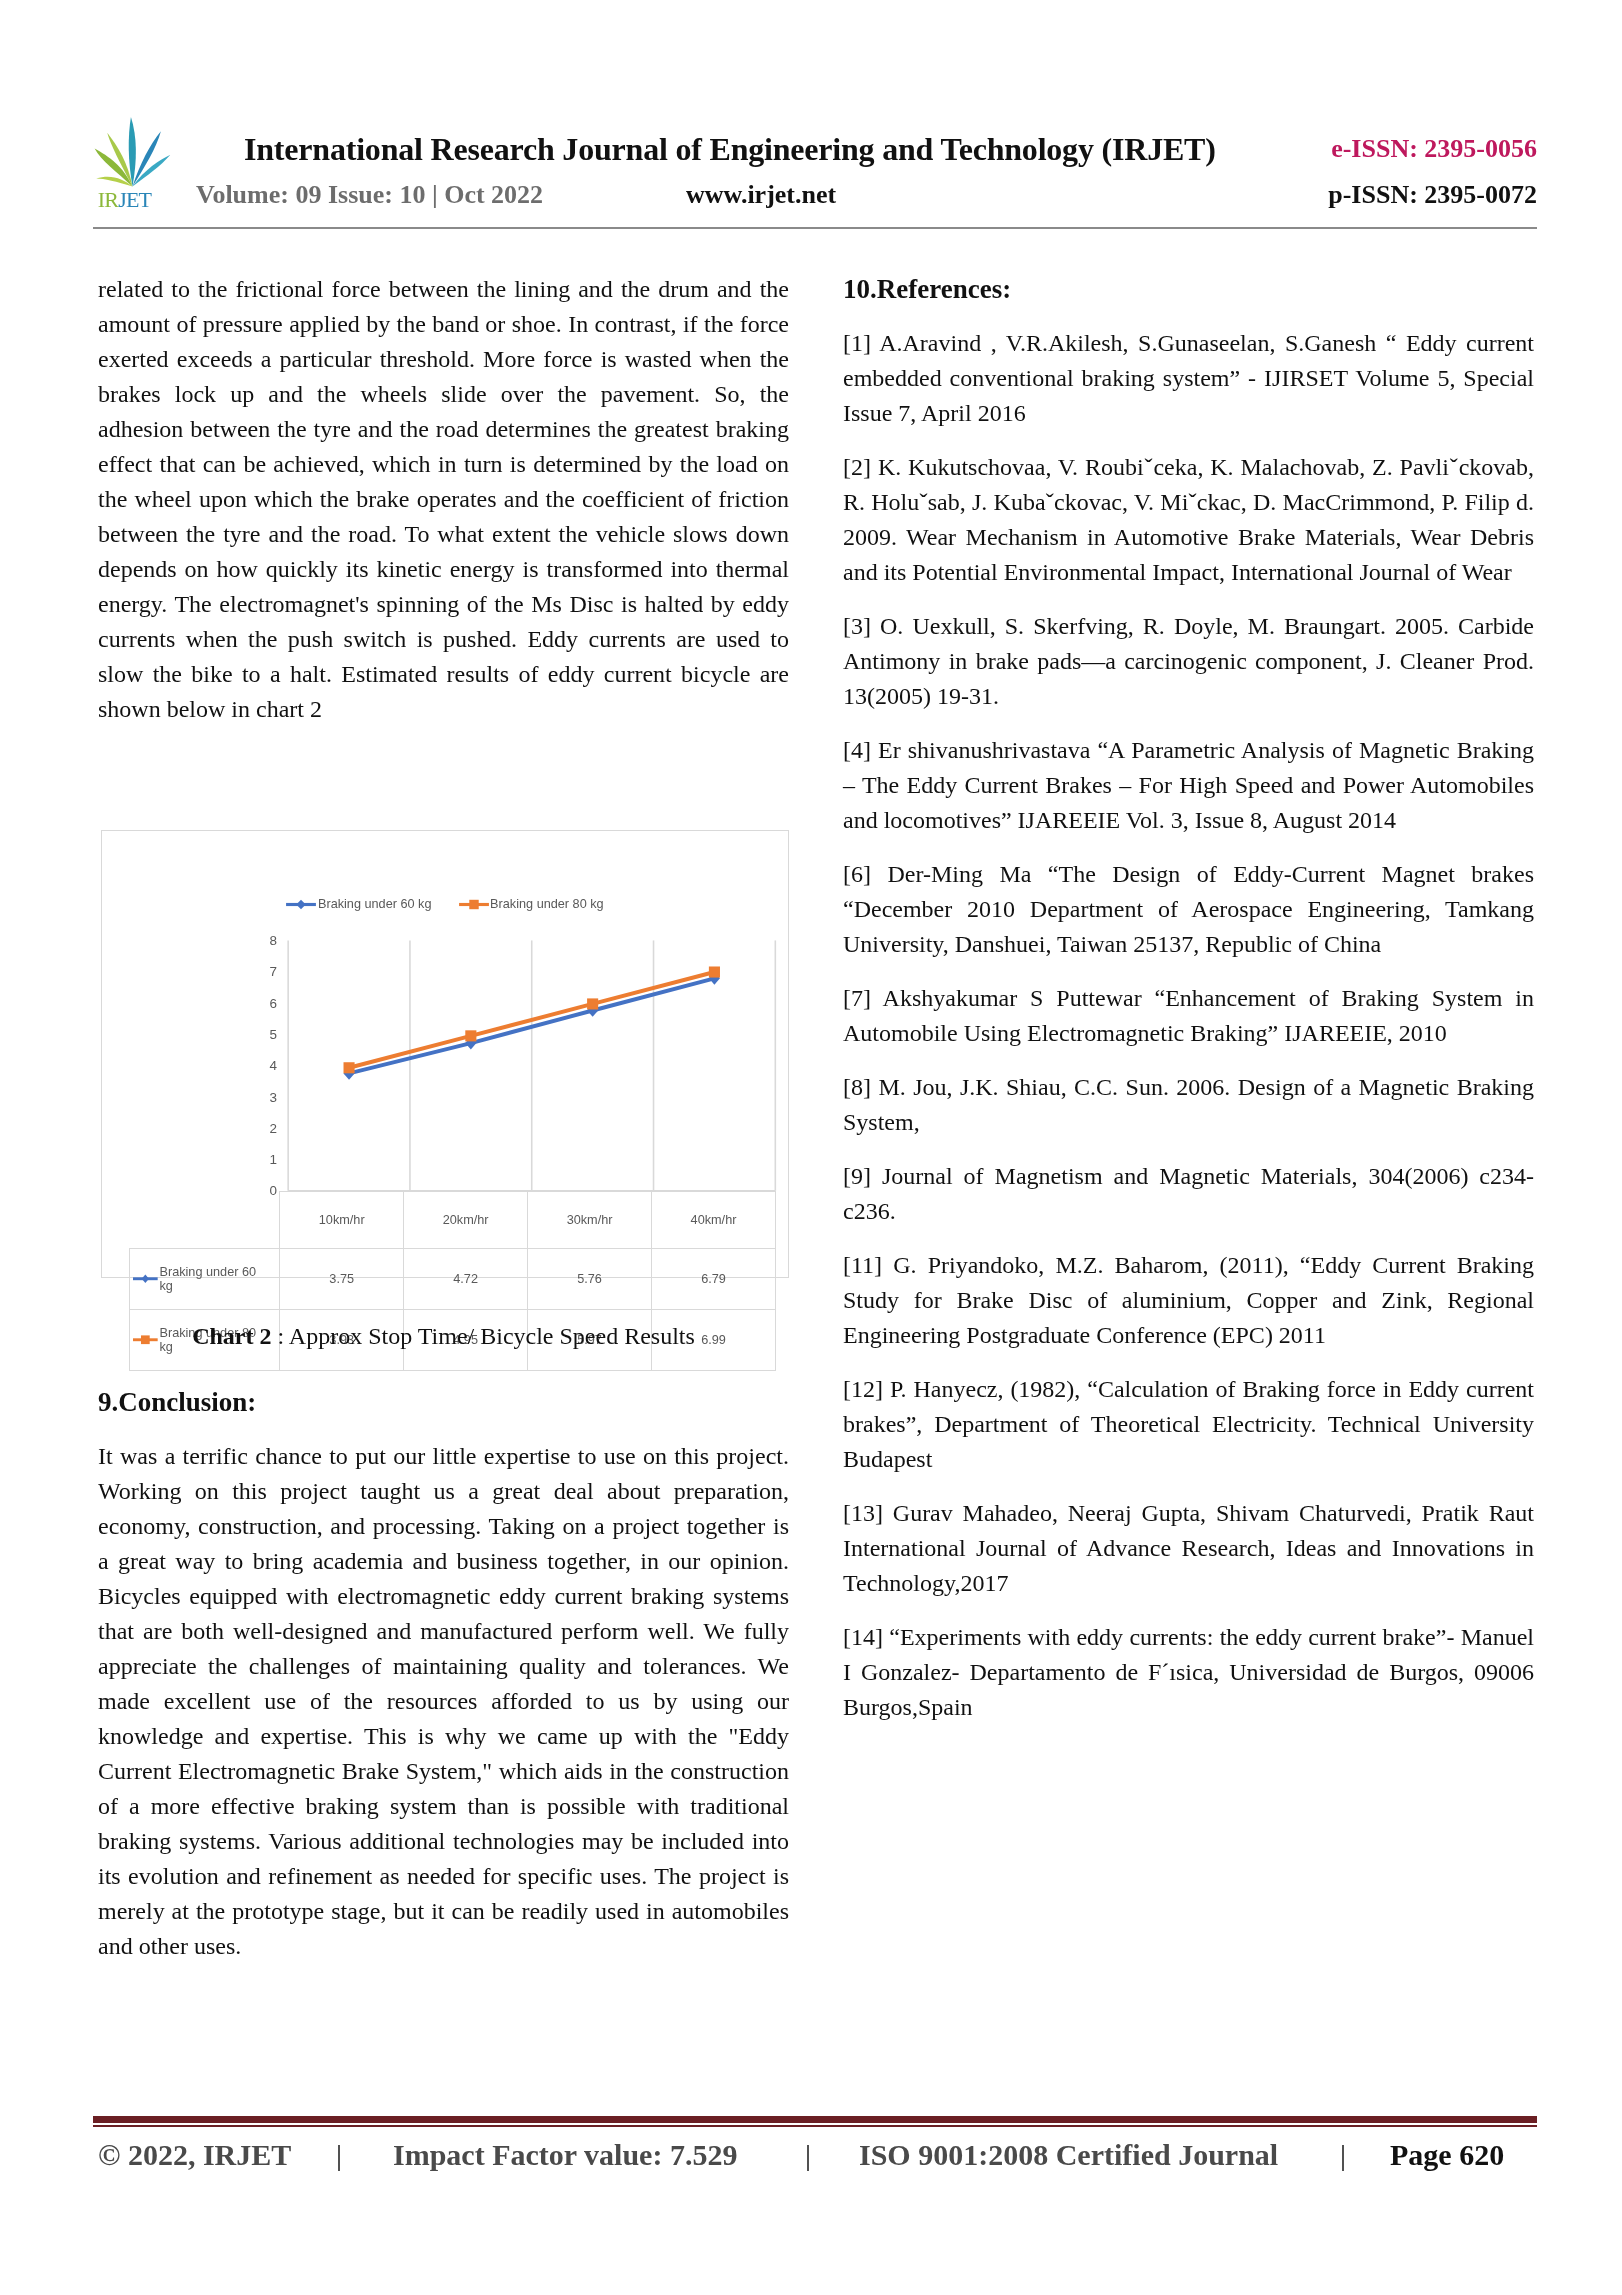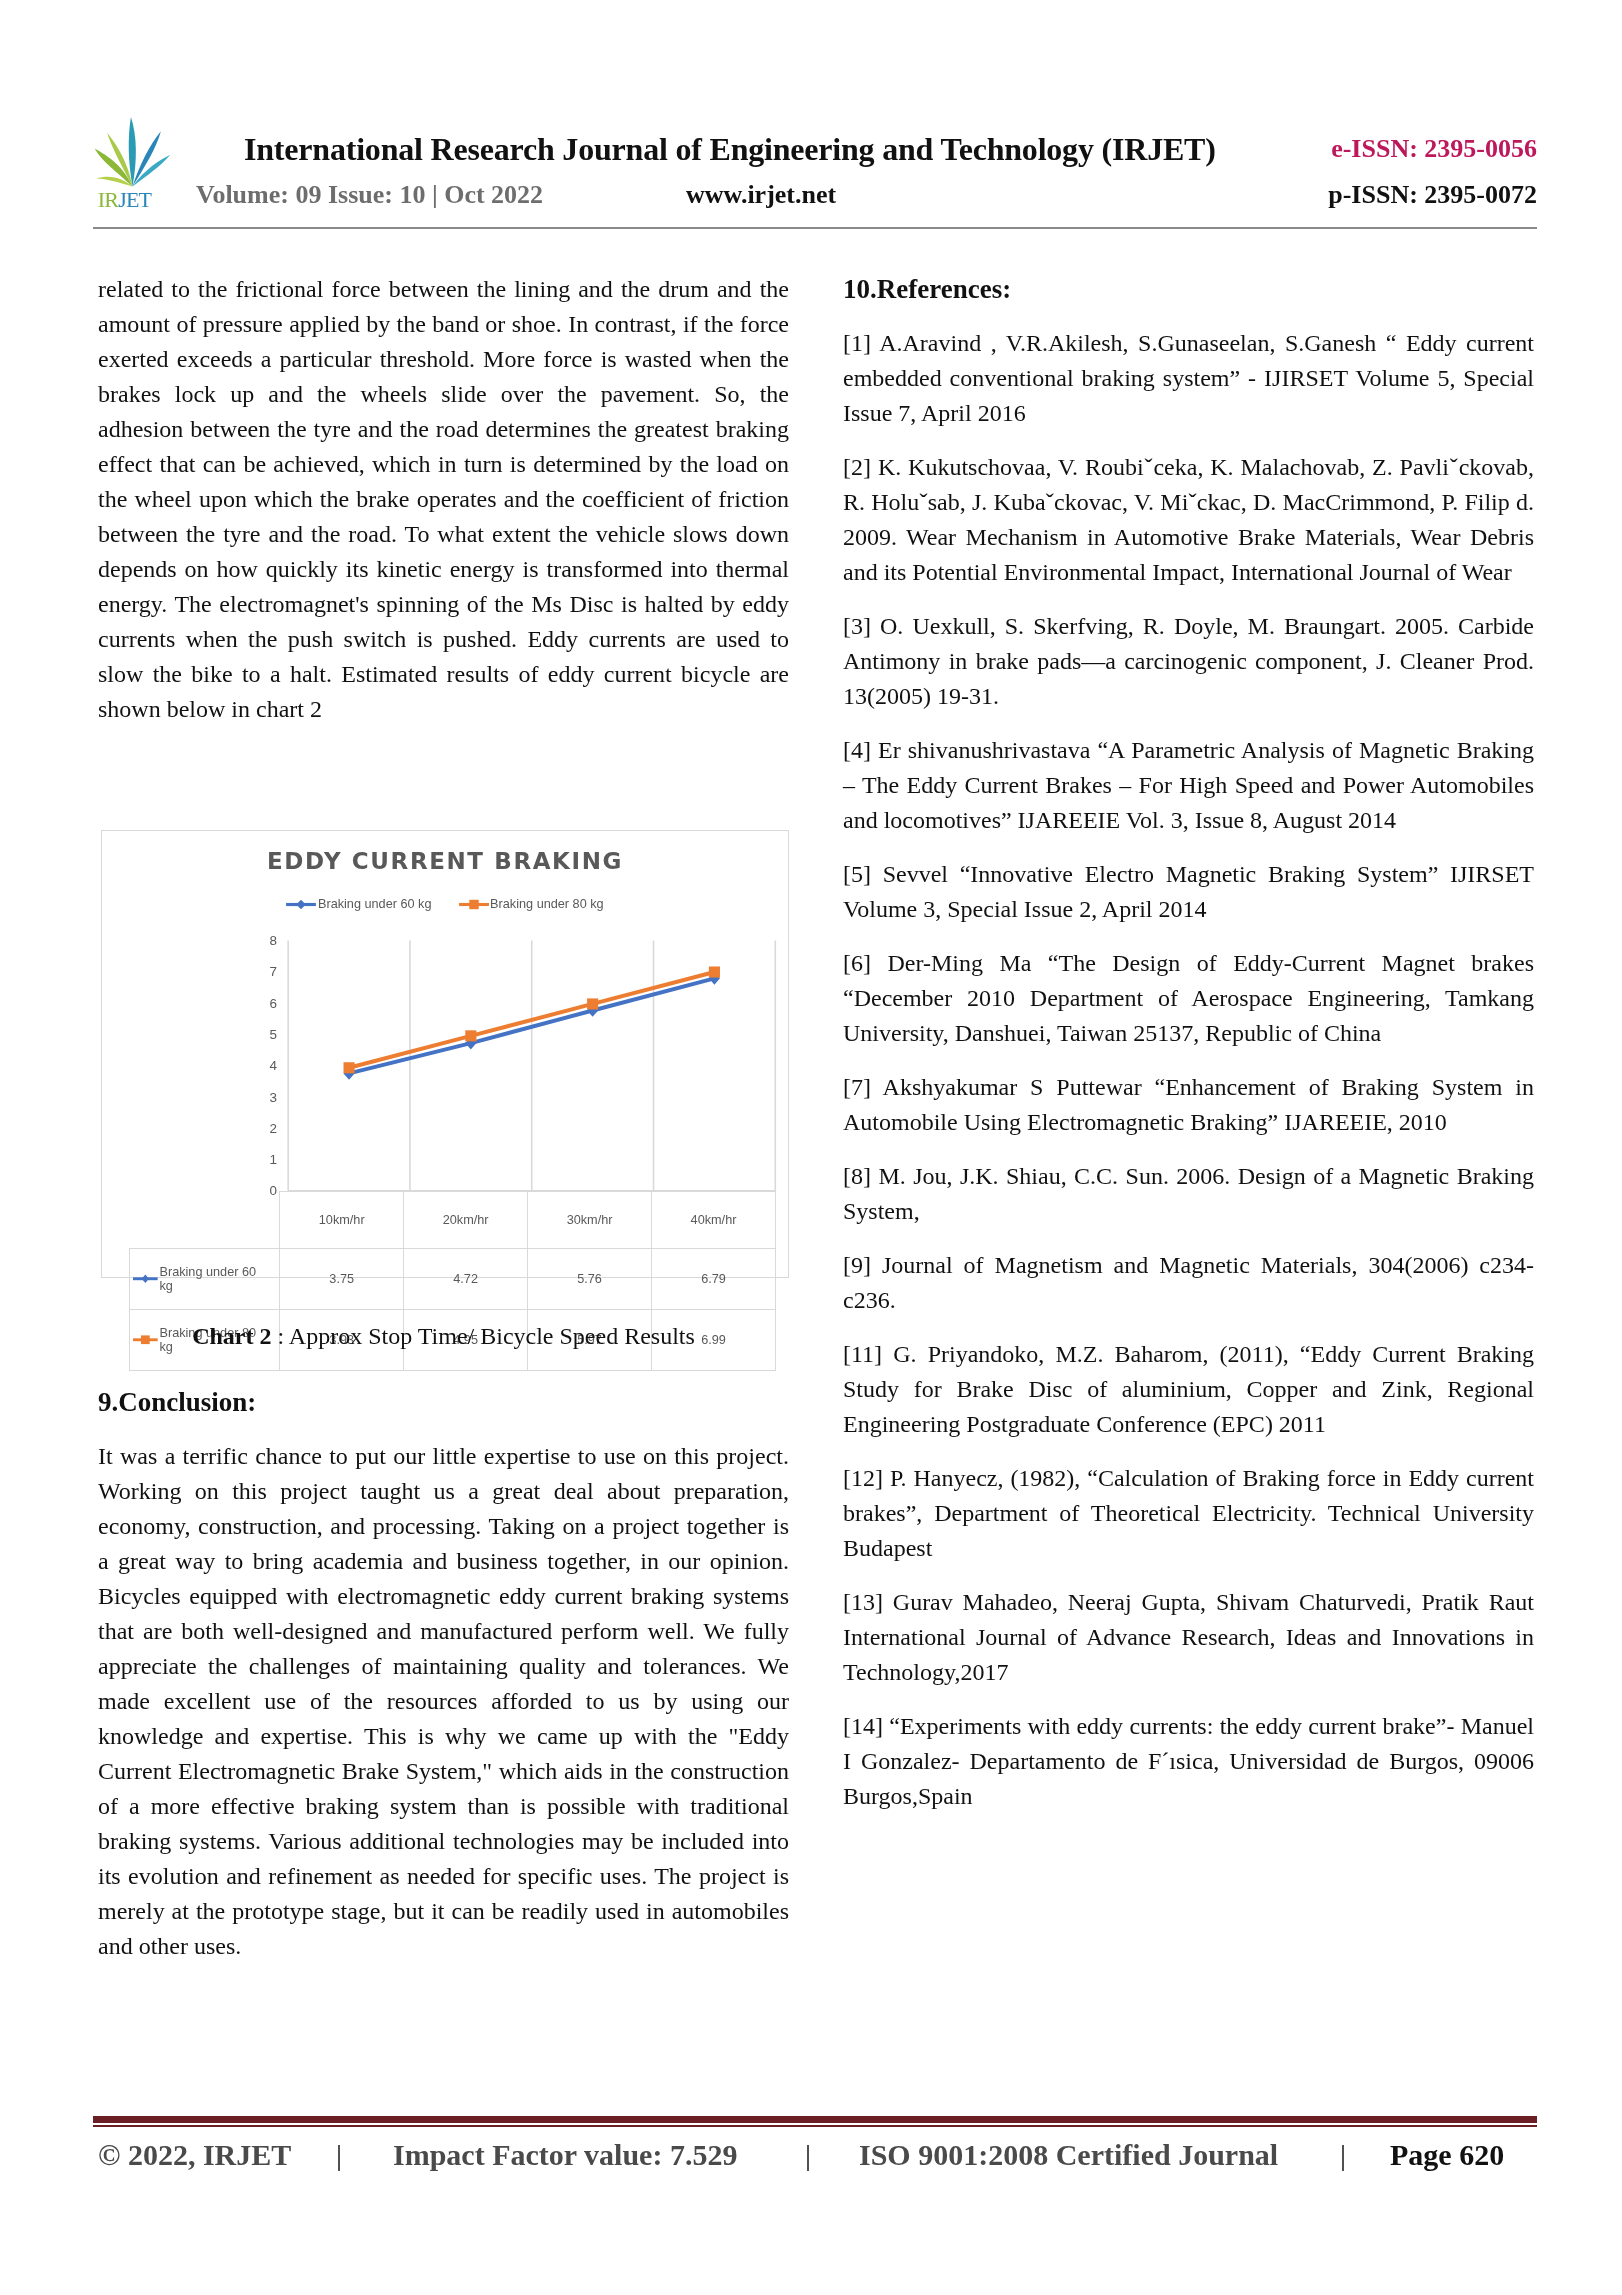--- a/index.html
+++ b/index.html
@@ -69,21 +69,20 @@
   <div class="website">www.irjet.net</div>
   <div class="pissn">p-ISSN: 2395-0072</div>
 </div>
 <div class="header-rule"></div>
 
 <div class="col col-left">
   <p>related to the frictional force between the lining and the drum and the amount of pressure applied by the band or shoe. In contrast, if the force exerted exceeds a particular threshold. More force is wasted when the brakes lock up and the wheels slide over the pavement. So, the adhesion between the tyre and the road determines the greatest braking effect that can be achieved, which in turn is determined by the load on the wheel upon which the brake operates and the coefficient of friction between the tyre and the road. To what extent the vehicle slows down depends on how quickly its kinetic energy is transformed into thermal energy. The electromagnet's spinning of the Ms Disc is halted by eddy currents when the push switch is pushed. Eddy currents are used to slow the bike to a halt. Estimated results of eddy current bicycle are shown below in chart 2</p>
 </div>
 
 <div class="chart-box">
-  <div class="chart-title">EDDY CURRENT BRAKING</div>
   <div class="legend">
     <div class="legend-item">
       <svg width="30" height="11" viewBox="0 0 38 14">
           <line x1="0" y1="7" x2="38" y2="7" stroke="#4472c4" stroke-width="4"></line>
           <polygon points="19,1 25,7 19,13 13,7" fill="#4472c4"></polygon>
         </svg>
       <span>Braking under 60 kg</span>
     </div>
     <div class="legend-item">
       <svg width="30" height="11" viewBox="0 0 38 14">
@@ -166,21 +165,20 @@
   <p style="margin-top:19px;">It was a terrific chance to put our little expertise to use on this project. Working on this project taught us a great deal about preparation, economy, construction, and processing. Taking on a project together is a great way to bring academia and business together, in our opinion. Bicycles equipped with electromagnetic eddy current braking systems that are both well-designed and manufactured perform well. We fully appreciate the challenges of maintaining quality and tolerances. We made excellent use of the resources afforded to us by using our knowledge and expertise. This is why we came up with the "Eddy Current Electromagnetic Brake System," which aids in the construction of a more effective braking system than is possible with traditional braking systems. Various additional technologies may be included into its evolution and refinement as needed for specific uses. The project is merely at the prototype stage, but it can be readily used in automobiles and other uses.</p>
 </div>
 
 <div class="col col-right">
   <h2 class="section-heading">10.References:</h2>
   <div id="refs" style="margin-top:19px;">
       <p style="margin-bottom: 19px;">[1] A.Aravind , V.R.Akilesh, S.Gunaseelan, S.Ganesh “ Eddy current embedded conventional braking system” - IJIRSET Volume 5, Special Issue 7, April 2016</p>
       <p style="margin-bottom: 19px;">[2] K. Kukutschovaa, V. Roubiˇceka, K. Malachovab, Z. Pavliˇckovab, R. Holuˇsab, J. Kubaˇckovac, V. Miˇckac, D. MacCrimmond, P. Filip d. 2009. Wear Mechanism in Automotive Brake Materials, Wear Debris and its Potential Environmental Impact, International Journal of Wear</p>
       <p style="margin-bottom: 19px;">[3] O. Uexkull, S. Skerfving, R. Doyle, M. Braungart. 2005. Carbide Antimony in brake pads—a carcinogenic component, J. Cleaner Prod. 13(2005) 19-31.</p>
       <p style="margin-bottom: 19px;">[4] Er shivanushrivastava “A Parametric Analysis of Magnetic Braking – The Eddy Current Brakes – For High Speed and Power Automobiles and locomotives” IJAREEIE Vol. 3, Issue 8, August 2014</p>
-      <p style="margin-bottom: 19px;">[5] Sevvel “Innovative Electro Magnetic Braking System” IJIRSET Volume 3, Special Issue 2, April 2014</p>
       <p style="margin-bottom: 19px;">[6] Der-Ming Ma “The Design of Eddy-Current Magnet brakes “December 2010 Department of Aerospace Engineering, Tamkang University, Danshuei, Taiwan 25137, Republic of China</p>
       <p style="margin-bottom: 19px;">[7] Akshyakumar S Puttewar “Enhancement of Braking System in Automobile Using Electromagnetic Braking” IJAREEIE, 2010</p>
       <p style="margin-bottom: 19px;">[8] M. Jou, J.K. Shiau, C.C. Sun. 2006. Design of a Magnetic Braking System,</p>
       <p style="margin-bottom: 19px;">[9] Journal of Magnetism and Magnetic Materials, 304(2006) c234-c236.</p>
       <p style="margin-bottom: 19px;">[11] G. Priyandoko, M.Z. Baharom, (2011), “Eddy Current Braking Study for Brake Disc of aluminium, Copper and Zink, Regional Engineering Postgraduate Conference (EPC) 2011</p>
       <p style="margin-bottom: 19px;">[12] P. Hanyecz, (1982), “Calculation of Braking force in Eddy current brakes”, Department of Theoretical Electricity. Technical University Budapest</p>
       <p style="margin-bottom: 19px;">[13] Gurav Mahadeo, Neeraj Gupta, Shivam Chaturvedi, Pratik Raut International Journal of Advance Research, Ideas and Innovations in Technology,2017</p>
       <p style="margin-bottom: 19px;">[14] “Experiments with eddy currents: the eddy current brake”- Manuel I Gonzalez- Departamento de F´ısica, Universidad de Burgos, 09006 Burgos,Spain</p>
     </div>
 </div>

